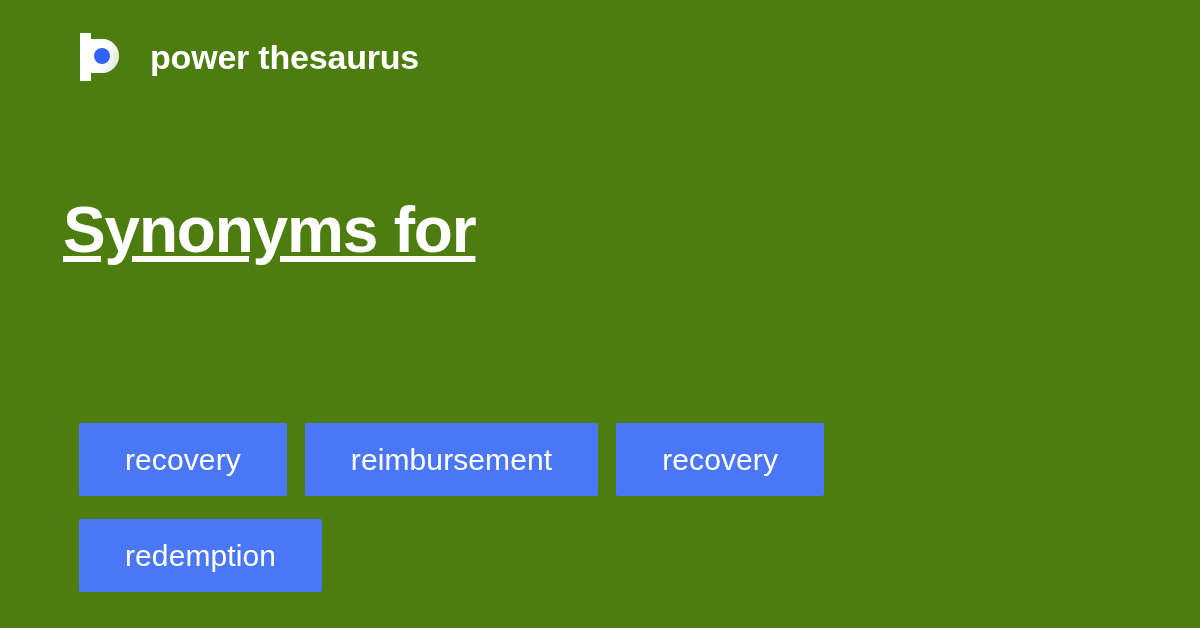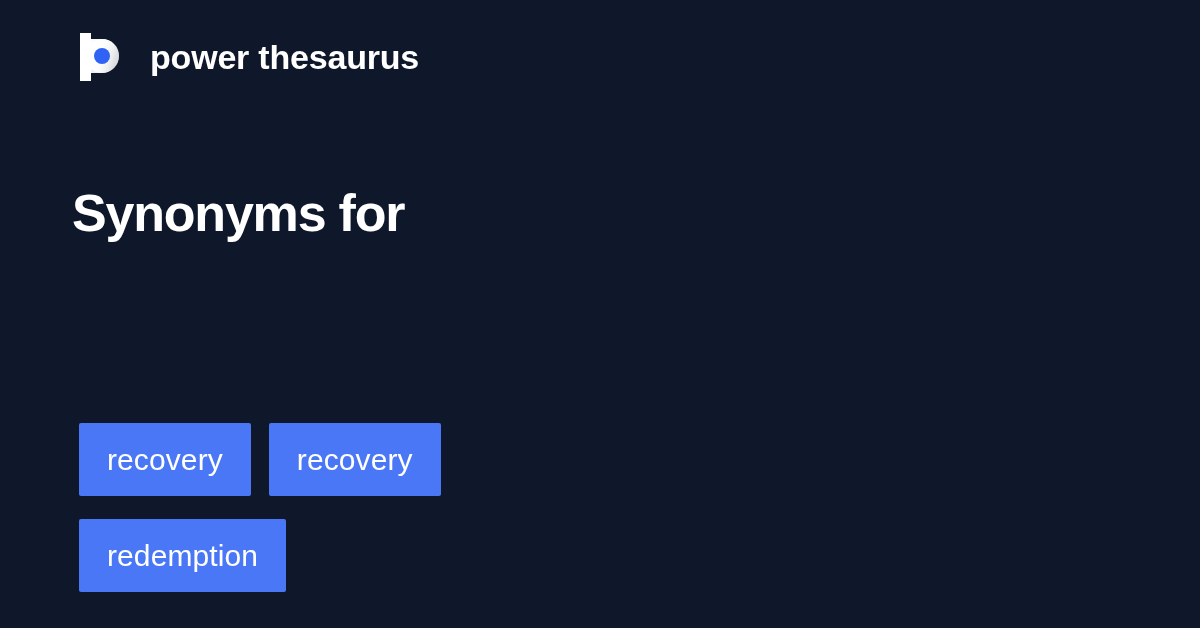--- a/index.html
+++ b/index.html
@@ -12,21 +12,21 @@
     height: 628px;
     overflow: hidden;
     background: #3062f3;
     font-family: "Liberation Sans", "DejaVu Sans", sans-serif;
     -webkit-font-smoothing: antialiased;
   }
   .card {
     position: relative;
     width: 1200px;
     height: 628px;
-    background: #0f172a;
+    background: #4d7c0f;
     box-sizing: border-box;
   }
 
   
   .brand {
     position: absolute;
     left: 80px;
     top: 29px;
     display: flex;
     align-items: center;
@@ -44,28 +44,29 @@
     font-size: 34px;
     font-weight: 700;
     letter-spacing: -0.2px;
     line-height: 1;
     white-space: nowrap;
   }
 
   
   .headline {
     position: absolute;
-    left: 72px;
+    left: 63px;
     top: 141px;
     width: 1040px;
     color: #ffffff;
-    font-size: 52px;
+    font-size: 64px;
     font-weight: 700;
     line-height: 1.46;
     letter-spacing: -1.2px;
+    text-decoration: underline;
   }
   .headline-line {
     display: block;
     white-space: nowrap;
   }
 
   
   .tag-rows {
     position: absolute;
     left: 79px;
@@ -84,21 +85,21 @@
   }
   .tag {
     height: 73px;
     box-sizing: border-box;
     background: #4a77f5;
     border-radius: 2px;
     color: #ffffff;
     font-size: 30px;
     font-weight: 400;
     line-height: 73px;
-    padding: 0 28px;
+    padding: 0 46px;
     white-space: nowrap;
     letter-spacing: 0.1px;
   }
 </style>
 </head>
 <body>
 
 <div class="card">
 
   <div class="brand">
@@ -121,20 +122,21 @@
     <span class="brand-name">power thesaurus</span>
   </div>
 
   <h1 class="headline">
     <span class="headline-line">Synonyms for</span>
   </h1>
 
   <div class="tag-rows">
       <div class="tag-row">
         <span class="tag">recovery</span>
+        <span class="tag">reimbursement</span>
         <span class="tag">recovery</span>
       </div>
       <div class="tag-row">
         <span class="tag">redemption</span>
       </div>
     </div>
 
 </div>
 
 </body></html>

